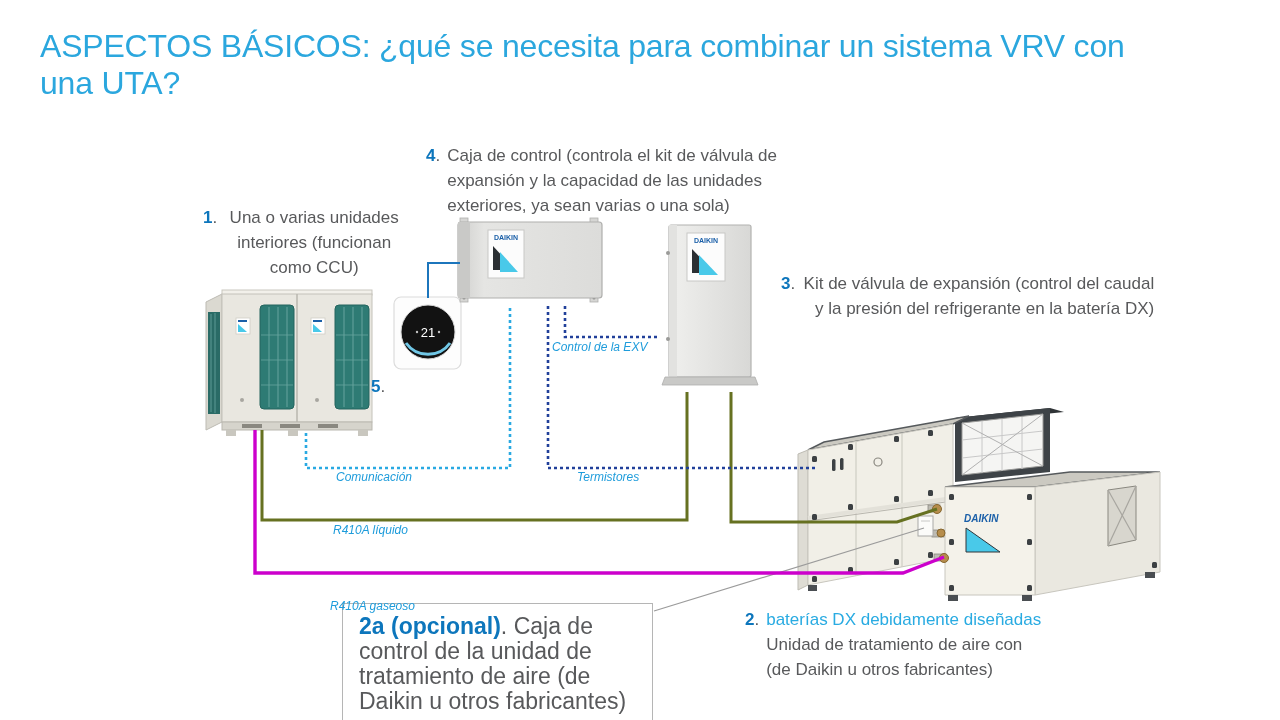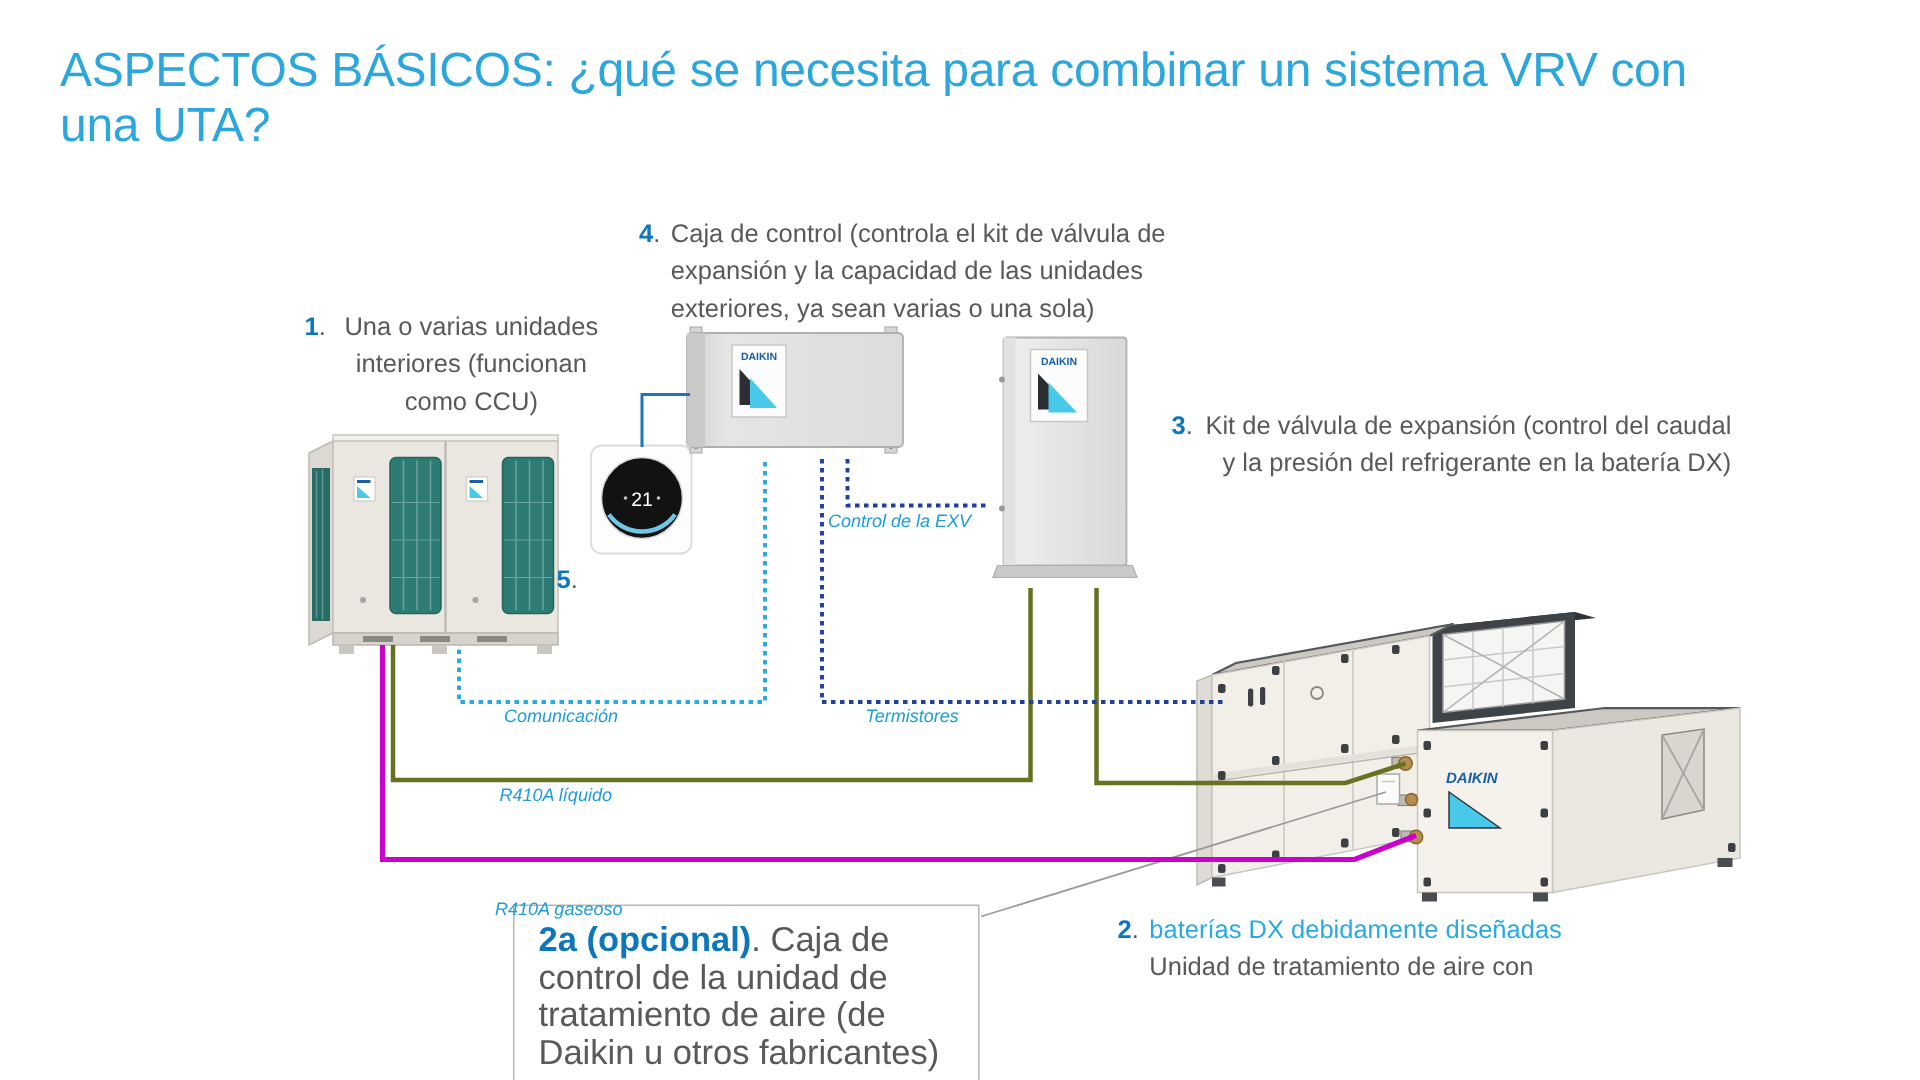--- a/index.html
+++ b/index.html
@@ -252,20 +252,21 @@
   <span class="num">5</span>
     <span class="sep">.</span>
 </div>
 
 <div class="note" style="left:745px;top:607px;">
   <span class="num">2</span>
     <span class="sep">.</span>
   <div class="txt" style="width:340px;">
     <span class="blk hl">baterías DX debidamente diseñadas</span>
     <span class="blk">Unidad de tratamiento de aire con</span>
+    <span class="blk">(de Daikin u otros fabricantes)</span>
   </div>
 </div>
 
 <div class="callout-box">
   <span class="num">2a (opcional)</span><span class="sep">. </span><span>Caja de control de la unidad de tratamiento de aire (de Daikin u otros fabricantes)</span>
 </div>
 
 <div class="line-label" style="left:336px;top:470px;">Comunicación</div>
 <div class="line-label" style="left:577px;top:470px;font-style:italic;">Termistores</div>
 <div class="line-label" style="left:552px;top:340px;">Control de la EXV</div>

